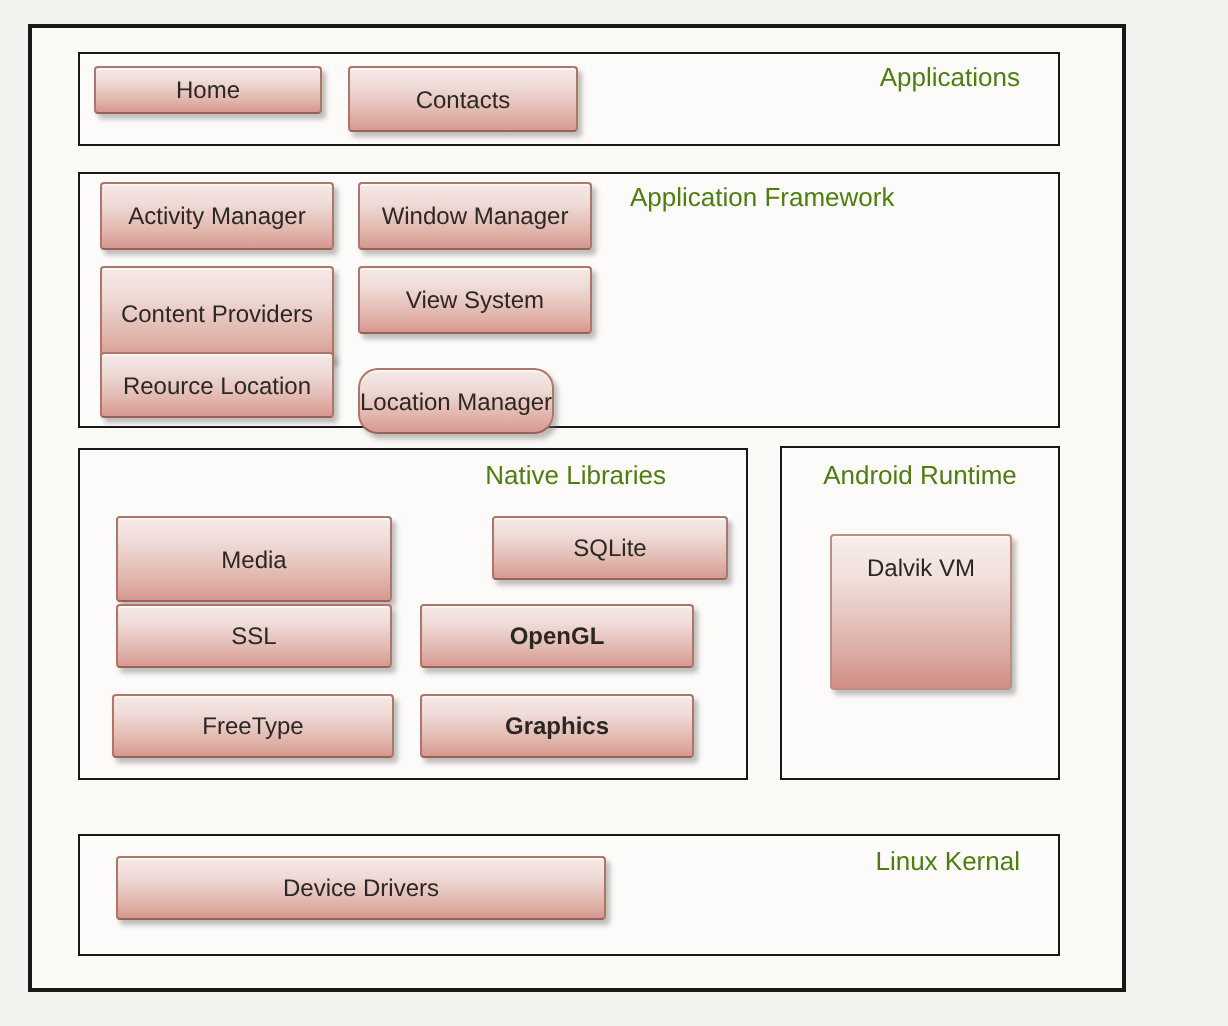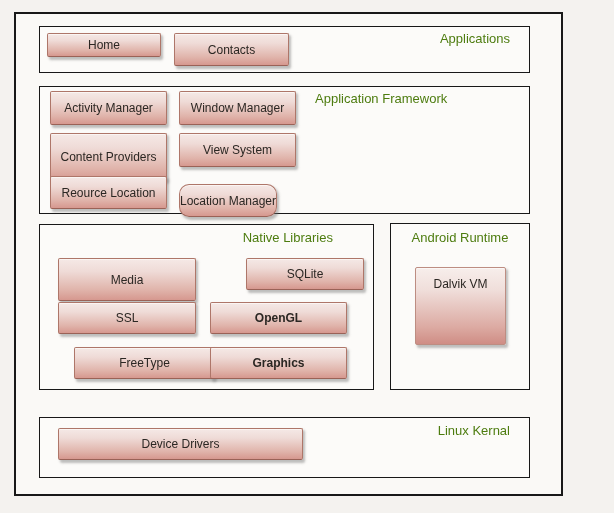--- a/index.html
+++ b/index.html
@@ -73,21 +73,21 @@
   .n-window    { left: 179px; top: 91px;  width: 117px; height: 34px; }
   .n-content   { left: 50px;  top: 133px; width: 117px; height: 48px; }
   .n-view      { left: 179px; top: 133px; width: 117px; height: 34px; }
   .n-resource  { left: 50px;  top: 176px; width: 117px; height: 33px; }
   .n-location  { left: 179px; top: 184px; width: 98px; height: 33px; border-radius: 10px; }
   
   .n-media     { left: 58px;  top: 258px; width: 138px; height: 43px; }
   .n-sqlite    { left: 210px; top: 258px; width: 118px; height: 32px; margin-left: 36px; }
   .n-ssl       { left: 58px;  top: 302px; width: 138px; height: 32px; }
   .n-opengl    { left: 210px; top: 302px; width: 137px; height: 32px; font-weight: bold; }
-  .n-freetype  { left: 74px;  top: 347px; width: 141px; height: 32px; }
+  .n-freetype  { left: 56px;  top: 347px; width: 141px; height: 32px; }
   .n-graphics  { left: 210px; top: 347px; width: 137px; height: 32px; font-weight: bold; }
   
   .n-dalvik {
     left: 415px; top: 267px; width: 91px; height: 78px;
     align-items: flex-start;
     padding-top: 9px;
     background: linear-gradient(to bottom,
       #f7eeeb 0%, #f0dfdb 28%, #dcaaa2 78%, #cf8d85 100%);
     border-color: #bd8density;
     border-color: #bd8d82;

